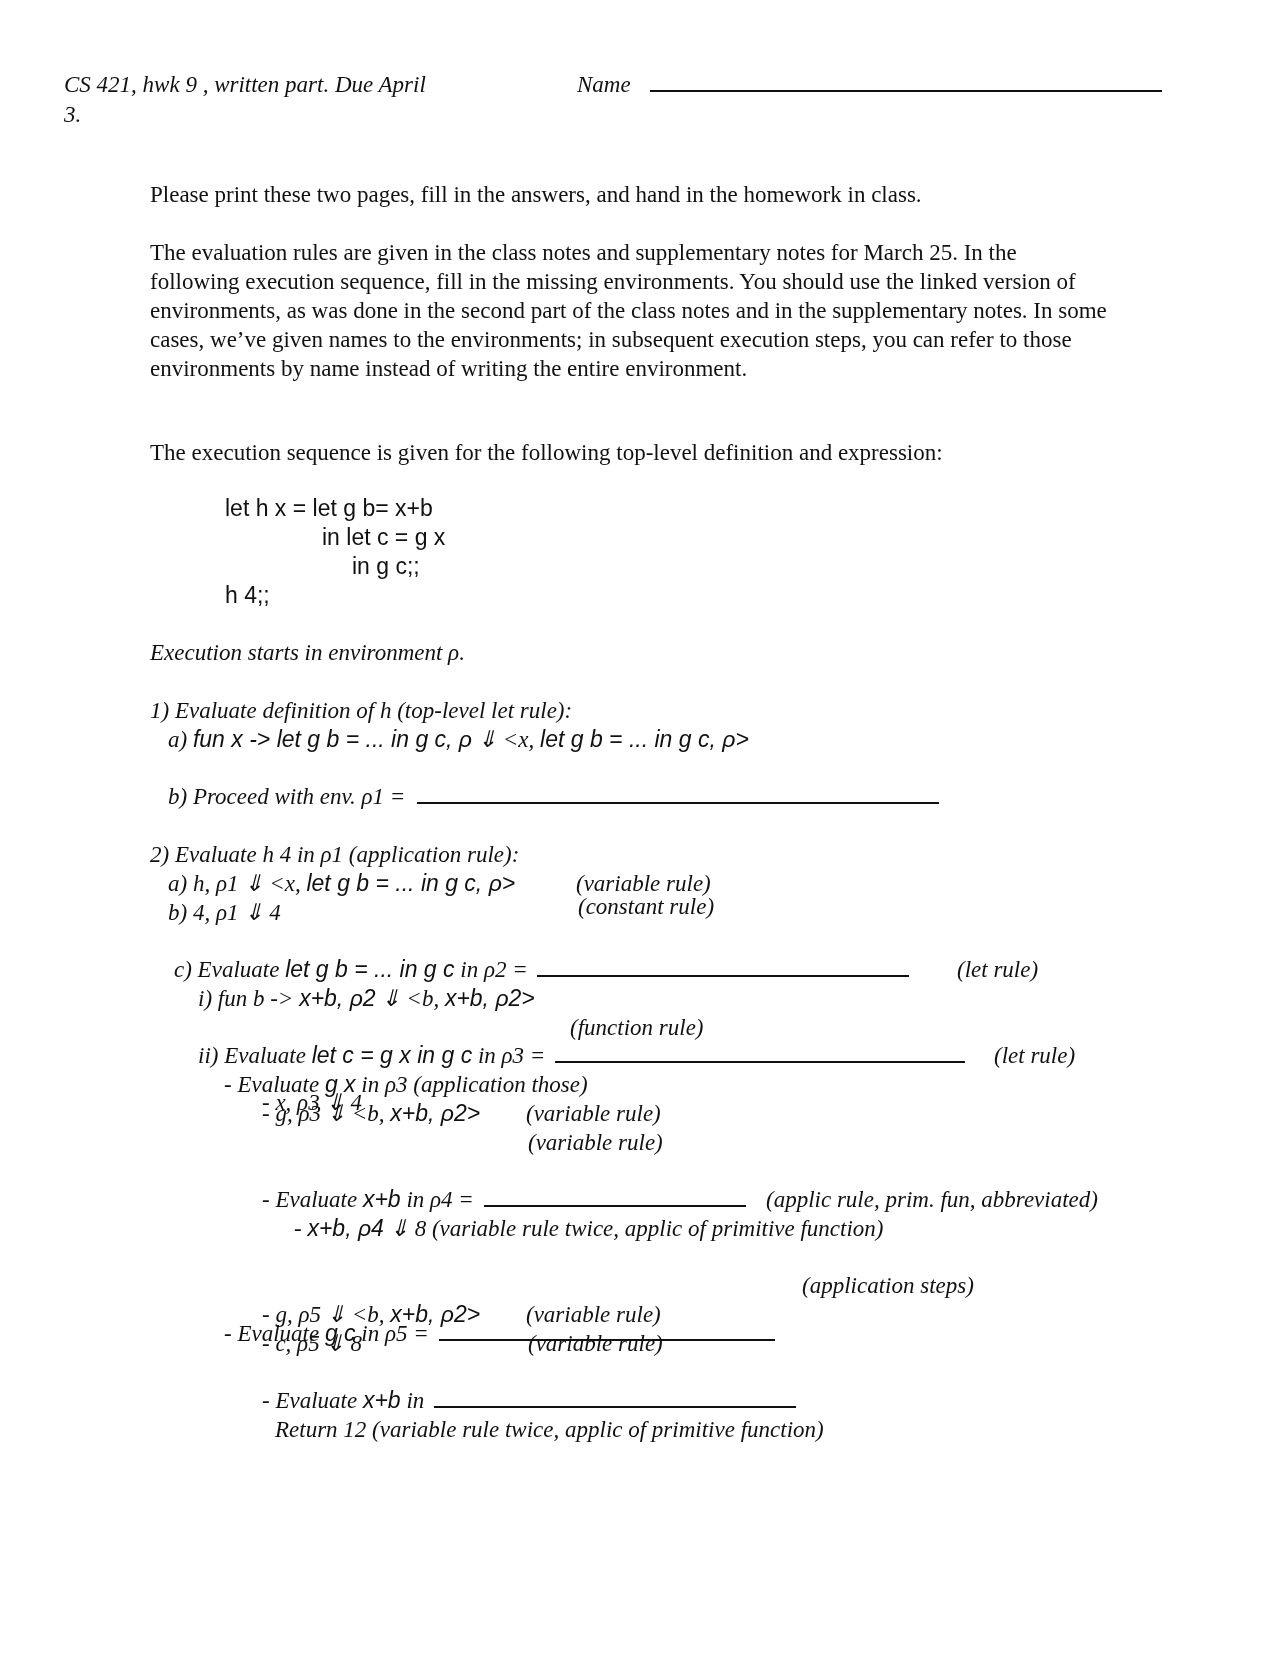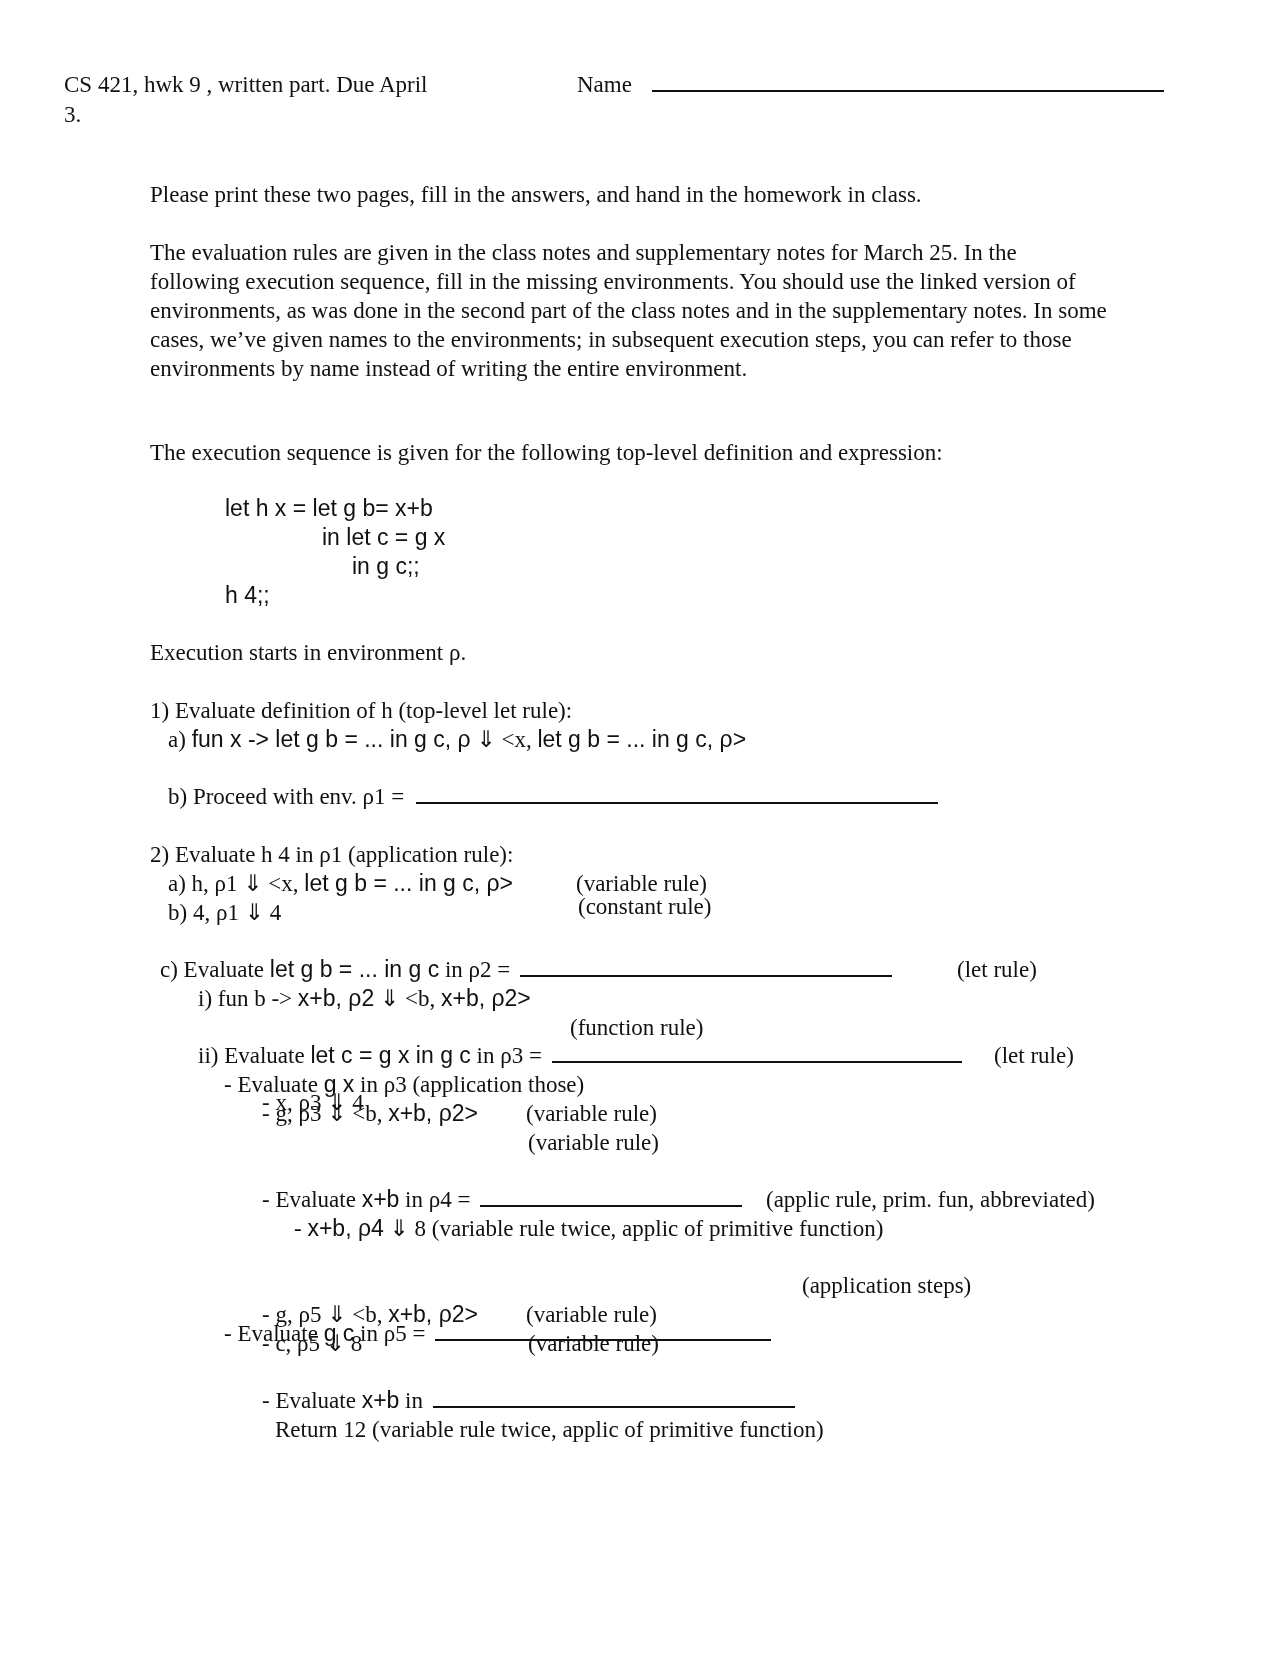--- a/index.html
+++ b/index.html
@@ -1,20 +1,20 @@
 <!DOCTYPE html>
 <html><head>
 <meta charset="utf-8">
 <style>
   html, body { margin: 0; padding: 0; background: #ffffff; }
   body {
     width: 1280px; height: 1656px; position: relative; overflow: hidden;
     font-family: "Liberation Serif", serif; color: #111; font-size: 23px;
   }
-  .abs { position: absolute; white-space: nowrap; line-height: 29px; }
+  .abs { position: absolute; white-space: nowrap; line-height: 29px; font-style: italic; }
   .sans { font-family: "Liberation Sans", sans-serif; }
   .blank { display: inline-block; border-bottom: 2px solid #111; height: 20px; vertical-align: baseline; }
   .para { position: absolute; left: 150px; width: 960px; line-height: 29px; white-space: normal; }
   .code { position: absolute; font-family: "Liberation Sans", sans-serif; font-size: 23px; line-height: 29px; white-space: pre; }
 </style>
 </head>
 <body>
 
 <div class="abs" style="left:64px; top:70px;">CS 421, hwk 9 , written part.  Due April</div>
 <div class="abs" style="left:64px; top:100px;">3.</div>
@@ -46,21 +46,21 @@
 </div>
 
 <div class="abs" style="left:150px; top:840px;">2) Evaluate h 4 in ρ1  (application rule):</div>
 <div class="abs" style="left:168px; top:869px;">
   <span>a) h, ρ1  ⇓  &lt;x, </span><span class="sans">let g b  = ... in g c, ρ&gt;</span>
 </div>
 <div class="abs" style="left:576px; top:869px;">(variable rule)</div>
 <div class="abs" style="left:168px; top:898px;">b) 4, ρ1  ⇓  4</div>
 <div class="abs" style="left:578px; top:892px;">(constant rule)</div>
 
-<div class="abs" style="left:160px; top:955px;">
+<div class="abs" style="left:174px; top:955px;">
   <span>c)  Evaluate </span><span class="sans">let g b  = ... in g c</span><span> in ρ2 =</span>
   <span class="blank" style="width:372px; margin-left:4px;"></span>
 </div>
 <div class="abs" style="left:957px; top:955px;">(let rule)</div>
 <div class="abs" style="left:198px; top:984px;">
   <span>i) fun b -&gt; </span><span class="sans">x+b, ρ2</span><span>  ⇓  &lt;b, </span><span class="sans">x+b, ρ2&gt;</span>
 </div>
 <div class="abs" style="left:570px; top:984px;margin-top:29px;">(function rule)</div>
 
 <div class="abs" style="left:198px; top:1041px;">

